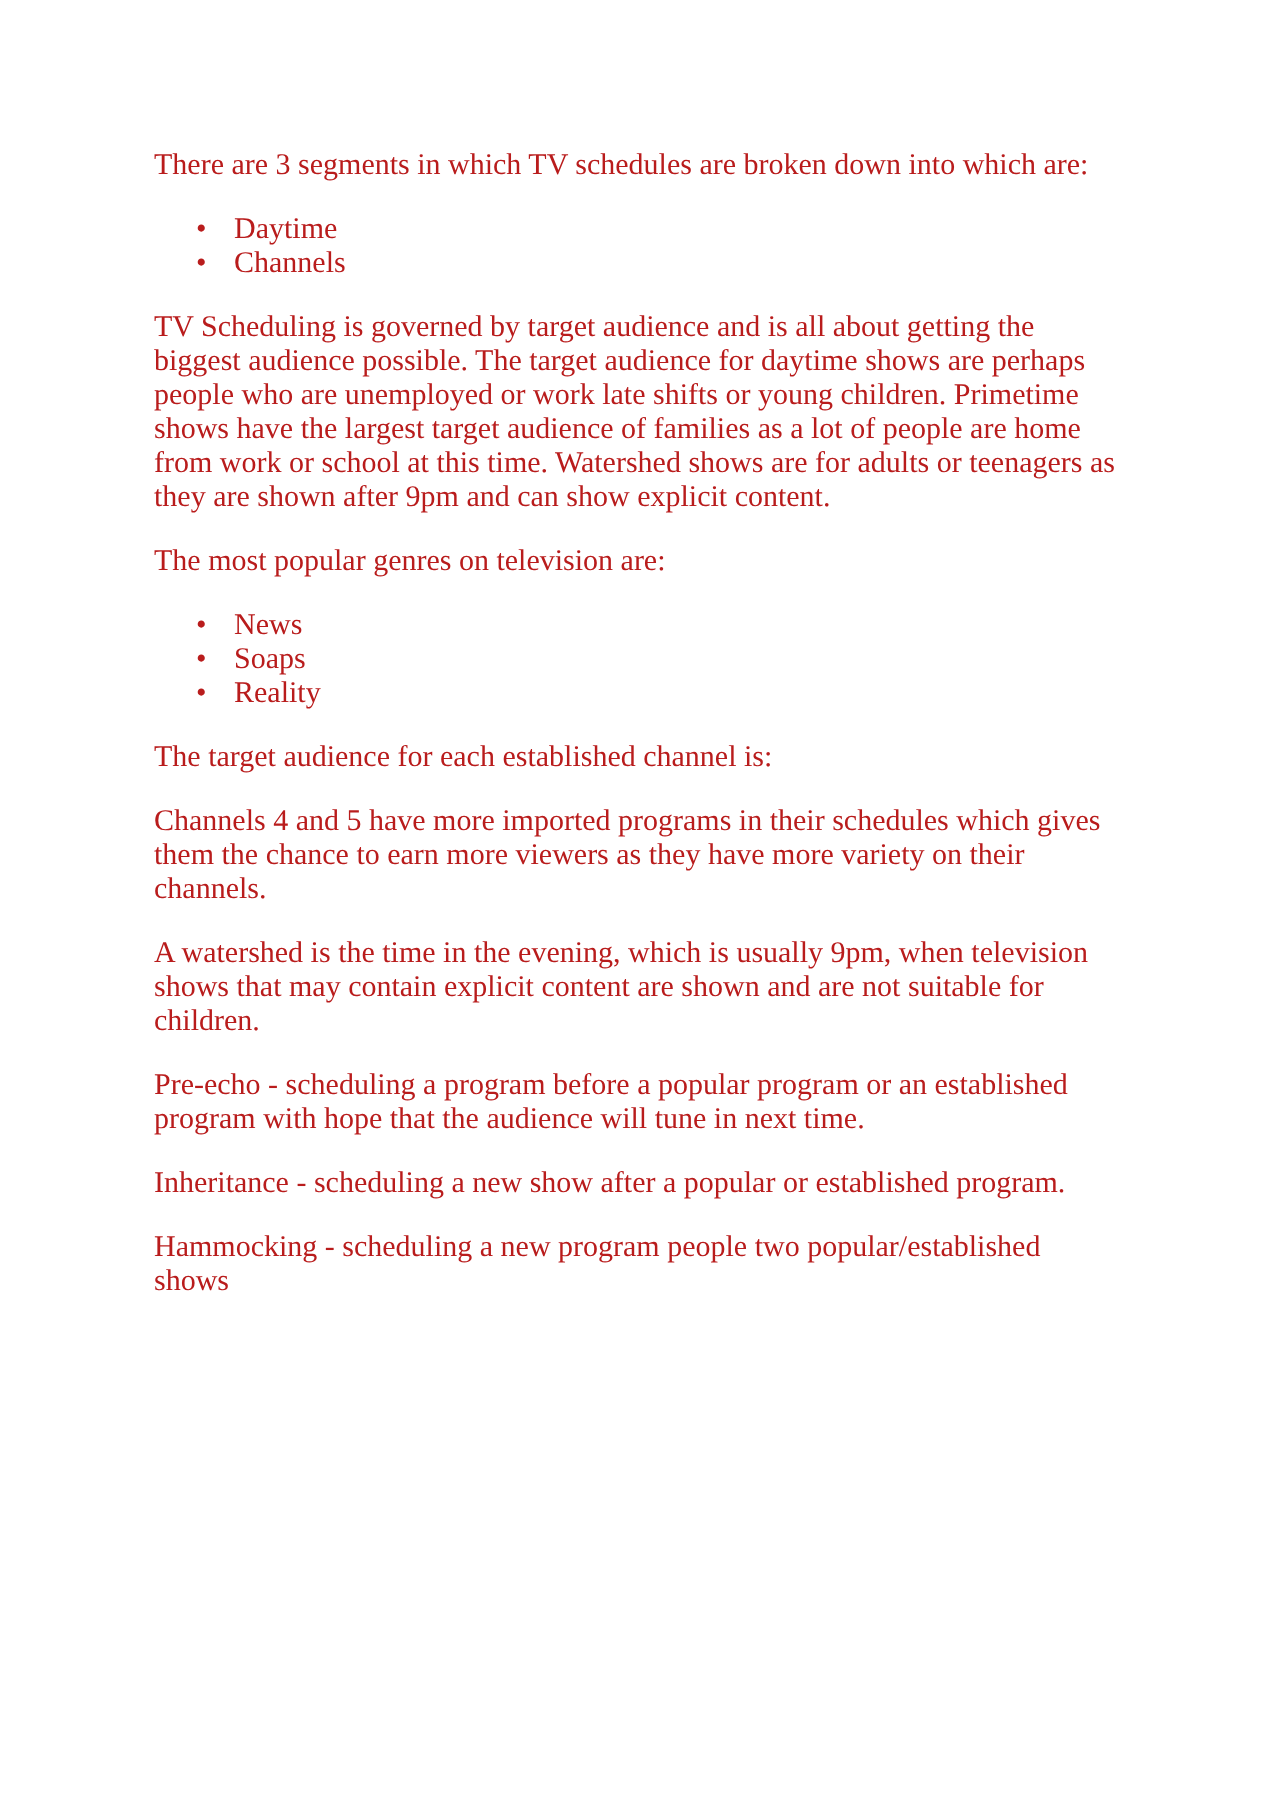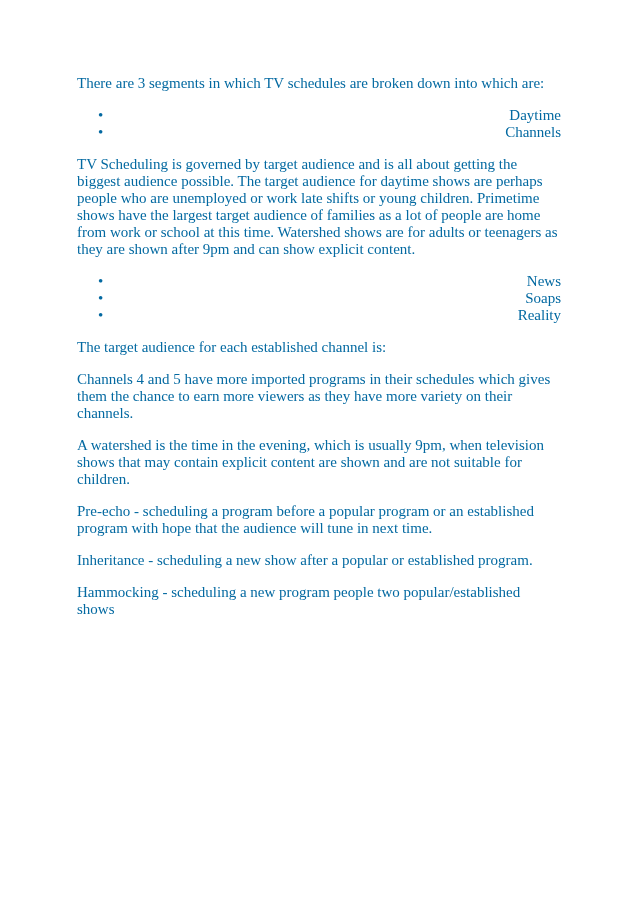--- a/index.html
+++ b/index.html
@@ -10,33 +10,32 @@
   .page {
     width: 638px;
     height: 902px;
     box-sizing: border-box;
     background: #ffffff;
     padding: 75px 77px 0 77px;
     overflow: hidden;
     font-family: "Liberation Serif", "DejaVu Serif", serif;
     font-size: 15px;
     line-height: 17px;
-    color: #0369a1;
+    color: #b91c1c;
     -webkit-font-smoothing: antialiased;
   }
   .doc p {
     margin: 0 0 15px 0;
     padding: 0;
     text-align: left;
   }
   .doc ul {
     list-style: none;
     margin: 0 0 15px 0;
     padding: 0;
-    text-align: right;
   }
   .doc li {
     position: relative;
     padding-left: 40px;
     line-height: 17px;
   }
   .doc li::before {
     content: "\2022";
     position: absolute;
     left: 21px;
@@ -47,20 +46,21 @@
 <body>
 
 <main class="page">
   <div class="doc" id="doc-blocks">
       <p>There are 3 segments in which TV schedules are broken down into which are:</p>
       <ul>
         <li>Daytime</li>
         <li>Channels</li>
       </ul>
       <p>TV Scheduling is governed by target audience and is all about getting the biggest audience possible. The target audience for daytime shows are perhaps people who are unemployed or work late shifts or young children. Primetime shows have the largest target audience of families as a lot of people are home from work or school at this time. Watershed shows are for adults or teenagers as they are shown after 9pm and can show explicit content.</p>
+      <p>The most popular genres on television are:</p>
       <ul>
         <li>News</li>
         <li>Soaps</li>
         <li>Reality</li>
       </ul>
       <p>The target audience for each established channel is:</p>
       <p>Channels 4 and 5 have more imported programs in their schedules which gives them the chance to earn more viewers as they have more variety on their channels.</p>
       <p>A watershed is the time in the evening, which is usually 9pm, when television shows that may contain explicit content are shown and are not suitable for children.</p>
       <p>Pre-echo - scheduling a program before a popular program or an established program with hope that the audience will tune in next time.</p>
       <p>Inheritance - scheduling a new show after a popular or established program.</p>

